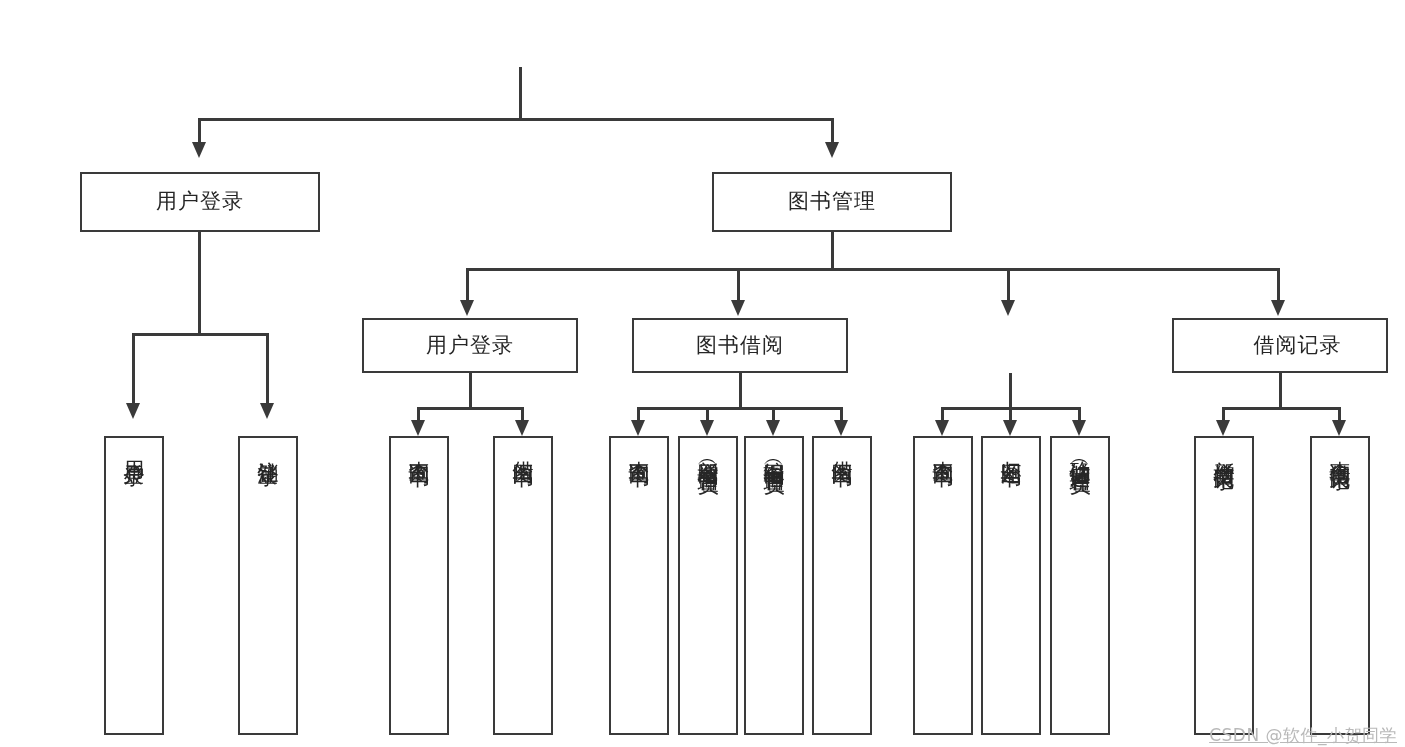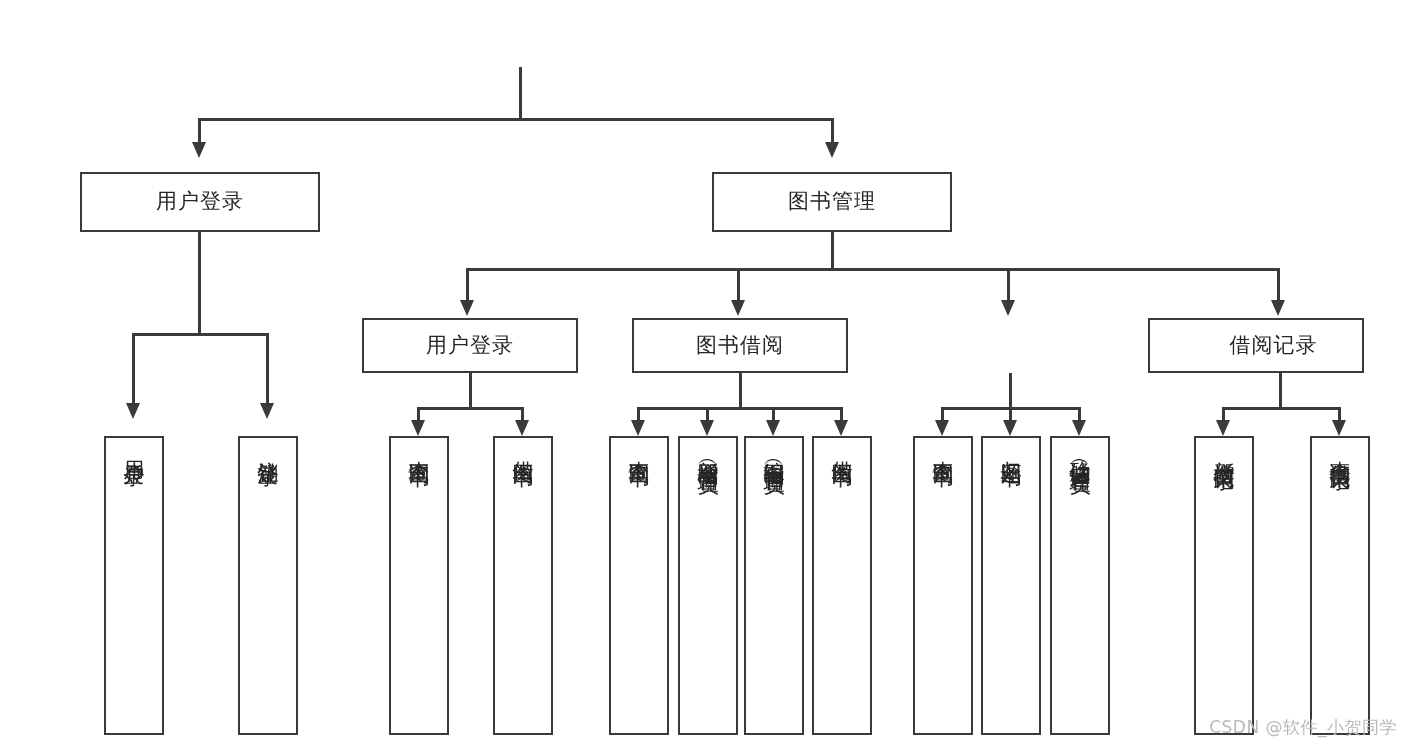--- a/index.html
+++ b/index.html
@@ -57,26 +57,27 @@
     position:absolute;
     width:0;height:0;
     border-left:7px solid transparent;
     border-right:7px solid transparent;
     border-top:16px solid #3a3a3a;
   }
   
   #watermark{
     position:absolute;
     right:8px;
-    bottom:8px;
+    bottom:0;
     font-size:17px;
     color:#b9b9b9;
     letter-spacing:0.5px;
     white-space:nowrap;
     pointer-events:none;
+    text-decoration:underline;
   }
 </style>
 </head>
 <body>
 
 <div id="canvas">
 
 
   <div class="ln v" style="left:519px; top:67px; width:3px; height:52px;"></div>
 
@@ -112,21 +113,21 @@
   <div class="arrow" style="left:1001px; top:300px;"></div>
   <div class="ln v" style="left:1277px; top:268px; width:3px; height:34px;"></div>
   <div class="arrow" style="left:1271px; top:300px;"></div>
 
   <div class="node h" style="left:362px; top:318px; width:216px; height:55px;">
     <span>用户登录</span>
   </div>
   <div class="node h" style="left:632px; top:318px; width:216px; height:55px;justify-content:center;">
     <span>图书借阅</span>
   </div>
-  <div class="node h" style="left:1148px; top:318px; width:216px; height:55px;padding-left:35px;">
+  <div class="node h" style="left:1172px; top:318px; width:216px; height:55px;padding-left:35px;">
     <span>借阅记录</span>
   </div>
 
   <div class="ln v" style="left:469px; top:373px; width:3px; height:36px;"></div>
   <div class="ln h" style="left:417px; top:407px; width:107px; height:3px;"></div>
   <div class="ln v" style="left:417px; top:407px; width:3px; height:16px;"></div>
   <div class="arrow" style="left:411px; top:420px;"></div>
   <div class="ln v" style="left:521px; top:407px; width:3px; height:16px;"></div>
   <div class="arrow" style="left:515px; top:420px;"></div>
 

